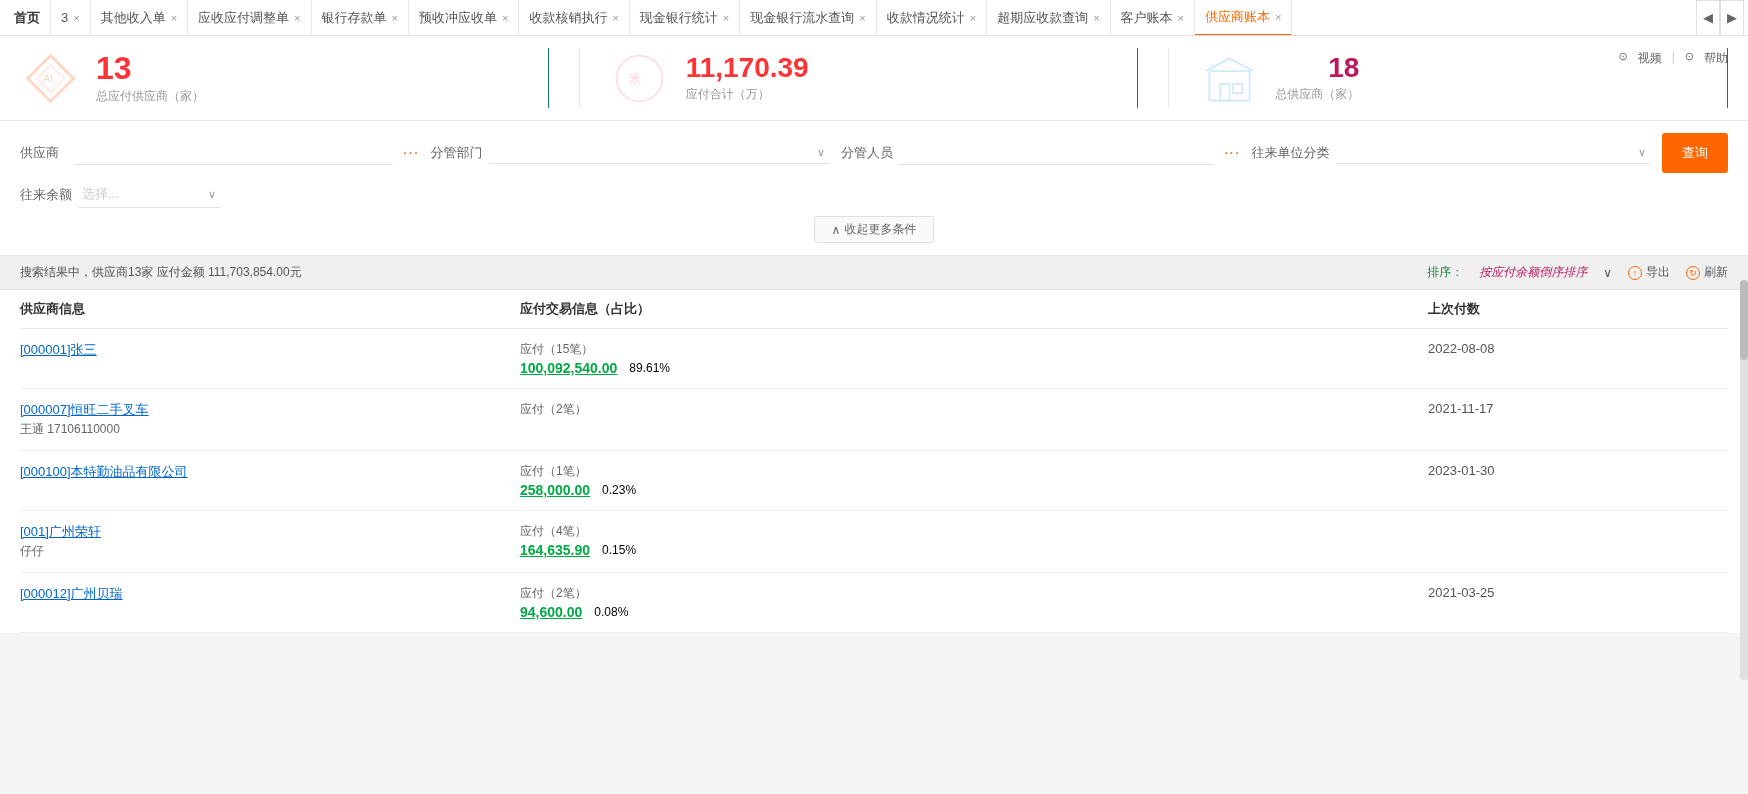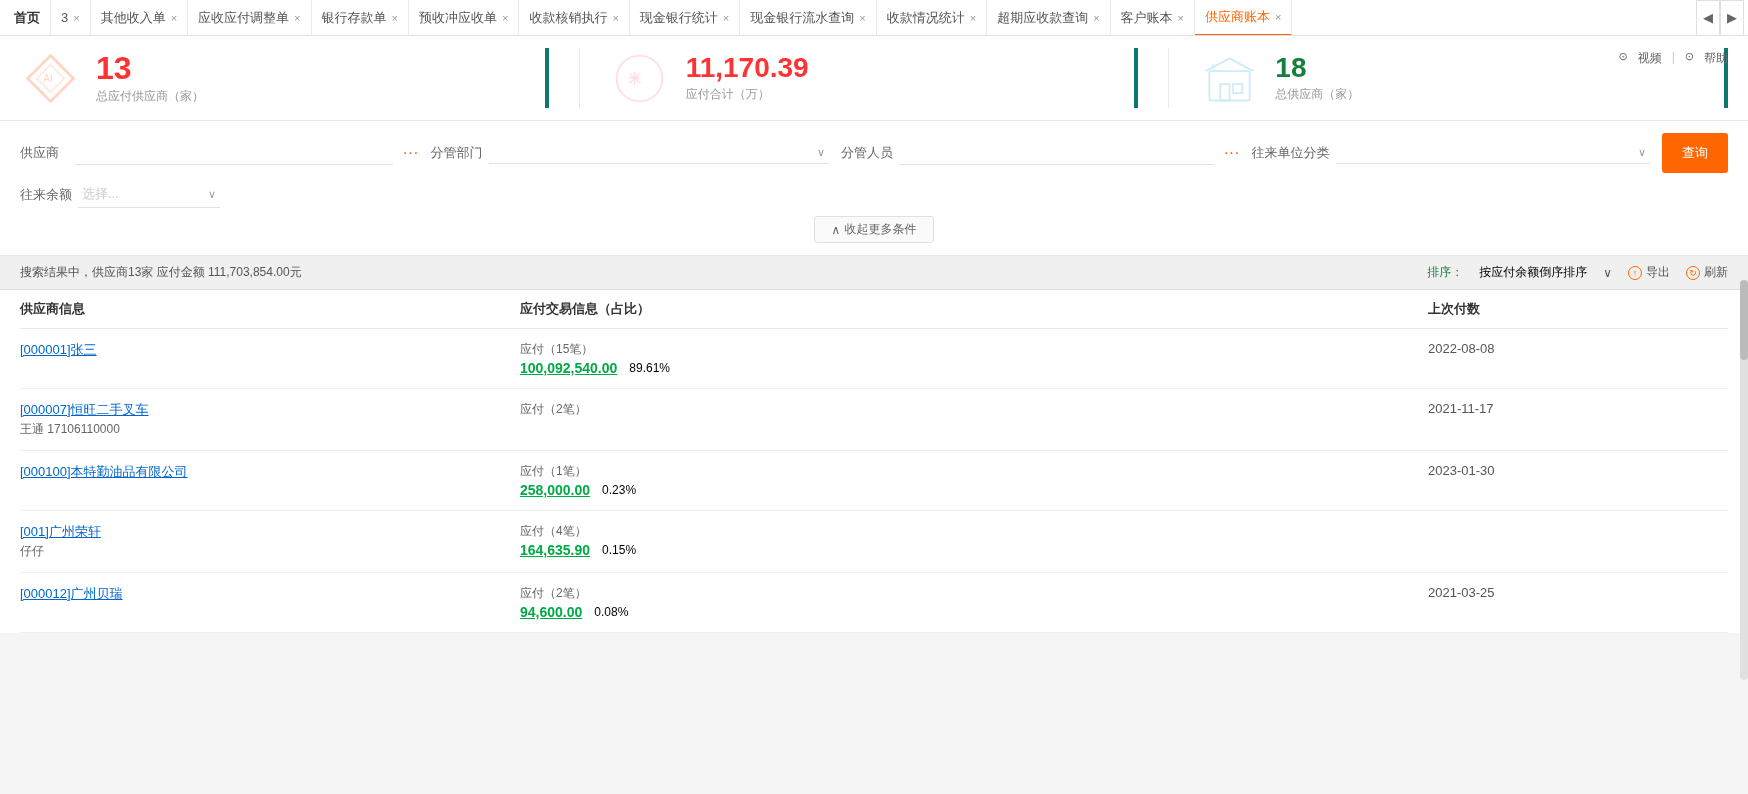--- a/index.html
+++ b/index.html
@@ -64,21 +64,21 @@
       align-items: center;
       padding: 12px 20px;
       border-bottom: 1px solid #e8e8e8;
       position: relative;
     }
     .stat-item {
       display: flex;
       align-items: center;
       gap: 16px;
       flex: 1;
-      border-right: 4px solid #0f766e;
+      border-right: 1px solid #0f766e;
       padding: 0 30px 0 0;
     }
     .stat-item:last-of-type { border-right: none; }
     .stat-icon {
       width: 60px;
       height: 60px;
       display: flex;
       align-items: center;
       justify-content: center;
       opacity: 0.4;
@@ -192,21 +192,21 @@
       align-items: center;
       padding: 8px 20px;
       background: #f0f0f0;
       font-size: 12px;
       color: #555;
       border-bottom: 1px solid #e0e0e0;
     }
     .results-info { flex: 1; }
     .results-actions { display: flex; align-items: center; gap: 16px; color: #555; font-size: 12px; }
     .sort-label { color: #15803d; }
-    .sort-value { color: #000000; cursor: pointer; }
+    .sort-value { color: #be185d; cursor: pointer; font-style: italic; }
     .action-btn {
       display: flex;
       align-items: center;
       gap: 4px;
       cursor: pointer;
       color: #555;
     }
     .action-btn .icon-circle {
       width: 14px; height: 14px;
       border: 1px solid #ff6600;
@@ -392,21 +392,21 @@
     <div class="stat-icon">
       <svg viewBox="0 0 60 60" fill="none">
         <rect x="8" y="22" width="44" height="32" rx="2" stroke="#88ccee" stroke-width="2" fill="none"></rect>
         <rect x="20" y="36" width="10" height="18" stroke="#88ccee" stroke-width="2" fill="none"></rect>
         <rect x="34" y="36" width="10" height="10" stroke="#88ccee" stroke-width="2" fill="none"></rect>
         <polyline points="4,22 30,8 56,22" stroke="#88ccee" stroke-width="2" fill="none"></polyline>
         <rect x="10" y="14" width="4" height="8" fill="#88ccee" opacity="0.4"></rect>
       </svg>
     </div>
     <div class="stat-content">
-      <div class="stat-number" style="color:#15803d; font-size:28px; font-weight:bold;">18</div>
+      <div class="stat-number" style="color:#be185d; font-size:28px; font-weight:bold;text-align:right;">18</div>
       <div class="stat-label">总供应商（家）</div>
     </div>
   </div>
 
   <div class="top-right-links">
     <span style="font-size:11px;">⊙</span>
     <span style="color:#666;">视频</span>
     <span class="sep">|</span>
     <span style="font-size:11px;">⊙</span>
     <span style="color:#666;">帮助</span>

